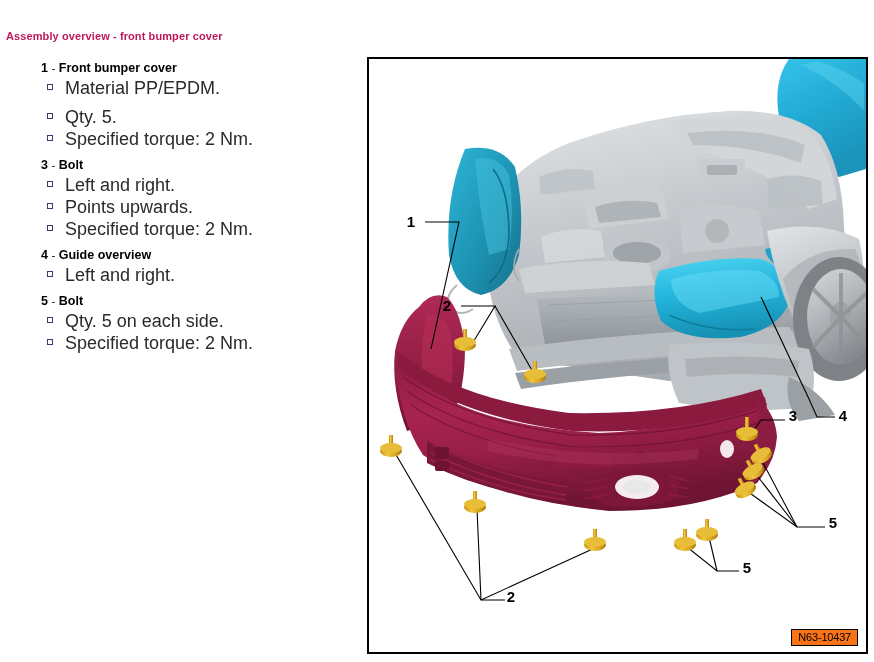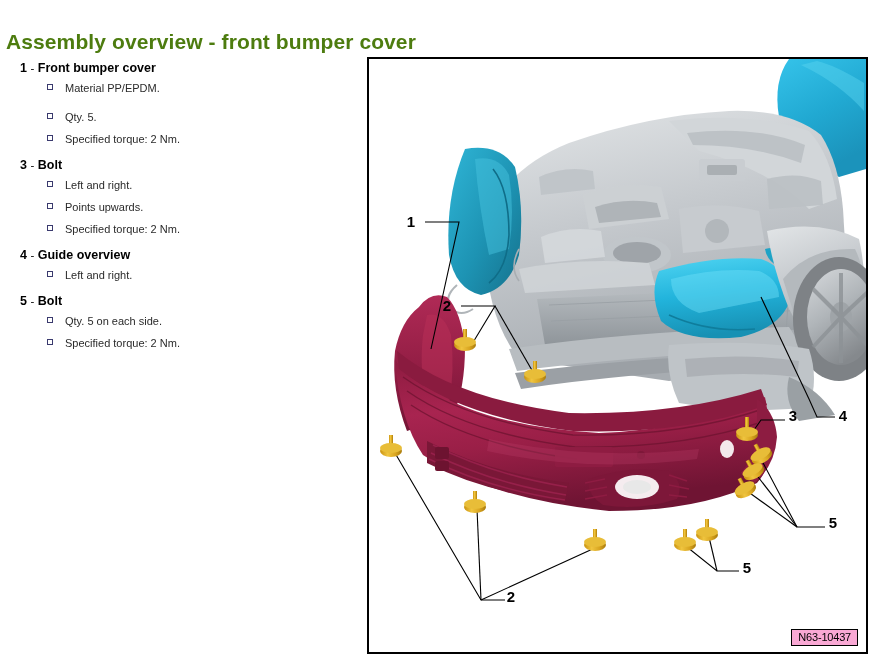--- a/index.html
+++ b/index.html
@@ -13,61 +13,61 @@
     font-family: "Liberation Sans", sans-serif;
     overflow: hidden;
     position: relative;
   }
 
   
   #page-title {
     position: absolute;
     left: 6px;
     top: 30px;
-    font-size: 21px;
+    font-size: 11px;
     font-weight: bold;
-    color: #4d7c0f;
+    color: #be185d;
     letter-spacing: 0.1px;
     white-space: nowrap;
   }
 
   
   #parts-list {
     position: absolute;
     left: 0;
     top: 60px;
     width: 356px;
   }
   .part-item {
     margin-bottom: 7px;
   }
   .part-head {
     font-size: 12.5px;
     font-weight: bold;
     color: #000000;
-    padding-left: 20px;
+    padding-left: 41px;
     line-height: 17px;
     white-space: nowrap;
   }
   .part-num {
     font-weight: bold;
   }
   .part-dash {
     font-weight: normal;
     font-size: 11.5px;
   }
   .sub-list {
     margin: 0;
     padding: 0;
     list-style: none;
   }
   .sub-item {
     position: relative;
     padding-left: 65px;
-    font-size: 11px;
+    font-size: 18px;
     color: #2a2a2a;
     line-height: 22px;
     white-space: nowrap;
   }
   .sub-bullet {
     position: absolute;
     left: 47px;
     top: 7px;
     width: 6px;
     height: 6px;
@@ -101,21 +101,21 @@
   }
   #figure-code {
     position: absolute;
     right: 8px;
     bottom: 6px;
     border: 1.5px solid #000000;
     padding: 1px 6px 2px 6px;
     font-size: 11px;
     font-family: "Liberation Sans", sans-serif;
     color: #000000;
-    background: #f9a8d4;
+    background: #f97316;
     letter-spacing: -0.2px;
   }
   .callout-label {
     font-size: 15px;
     font-weight: bold;
     fill: #000000;
     font-family: "Liberation Sans", sans-serif;
   }
 </style>
 </head>

